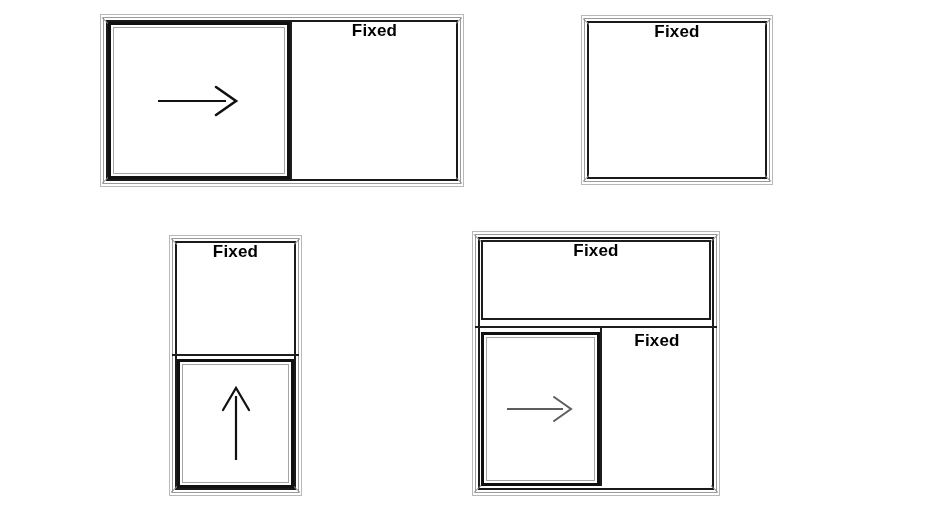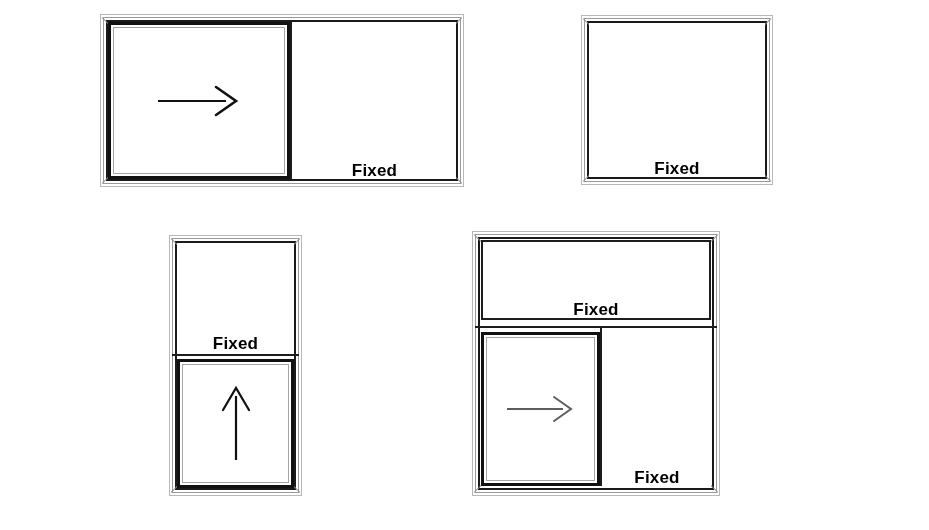--- a/index.html
+++ b/index.html
@@ -62,21 +62,21 @@
   .mitre.tr { right: 2px; top: 3px;  transform-origin: right center; transform: rotate(-45deg); }
   .mitre.bl { left: 2px;  bottom: 3px; transform-origin: left center; transform: rotate(-45deg); }
   .mitre.br { right: 2px; bottom: 3px; transform-origin: right center; transform: rotate(45deg); }
 
   
   .pane {
     position: absolute;
     box-sizing: border-box;
     background: #ffffff;
     display: flex;
-    align-items: flex-end;
+    align-items: flex-start;
     justify-content: center;
   }
 
   
   .pane.fixed-light {
     border: 2px solid #1d1d1d;
   }
   
   .pane.flush {
     border: none;

